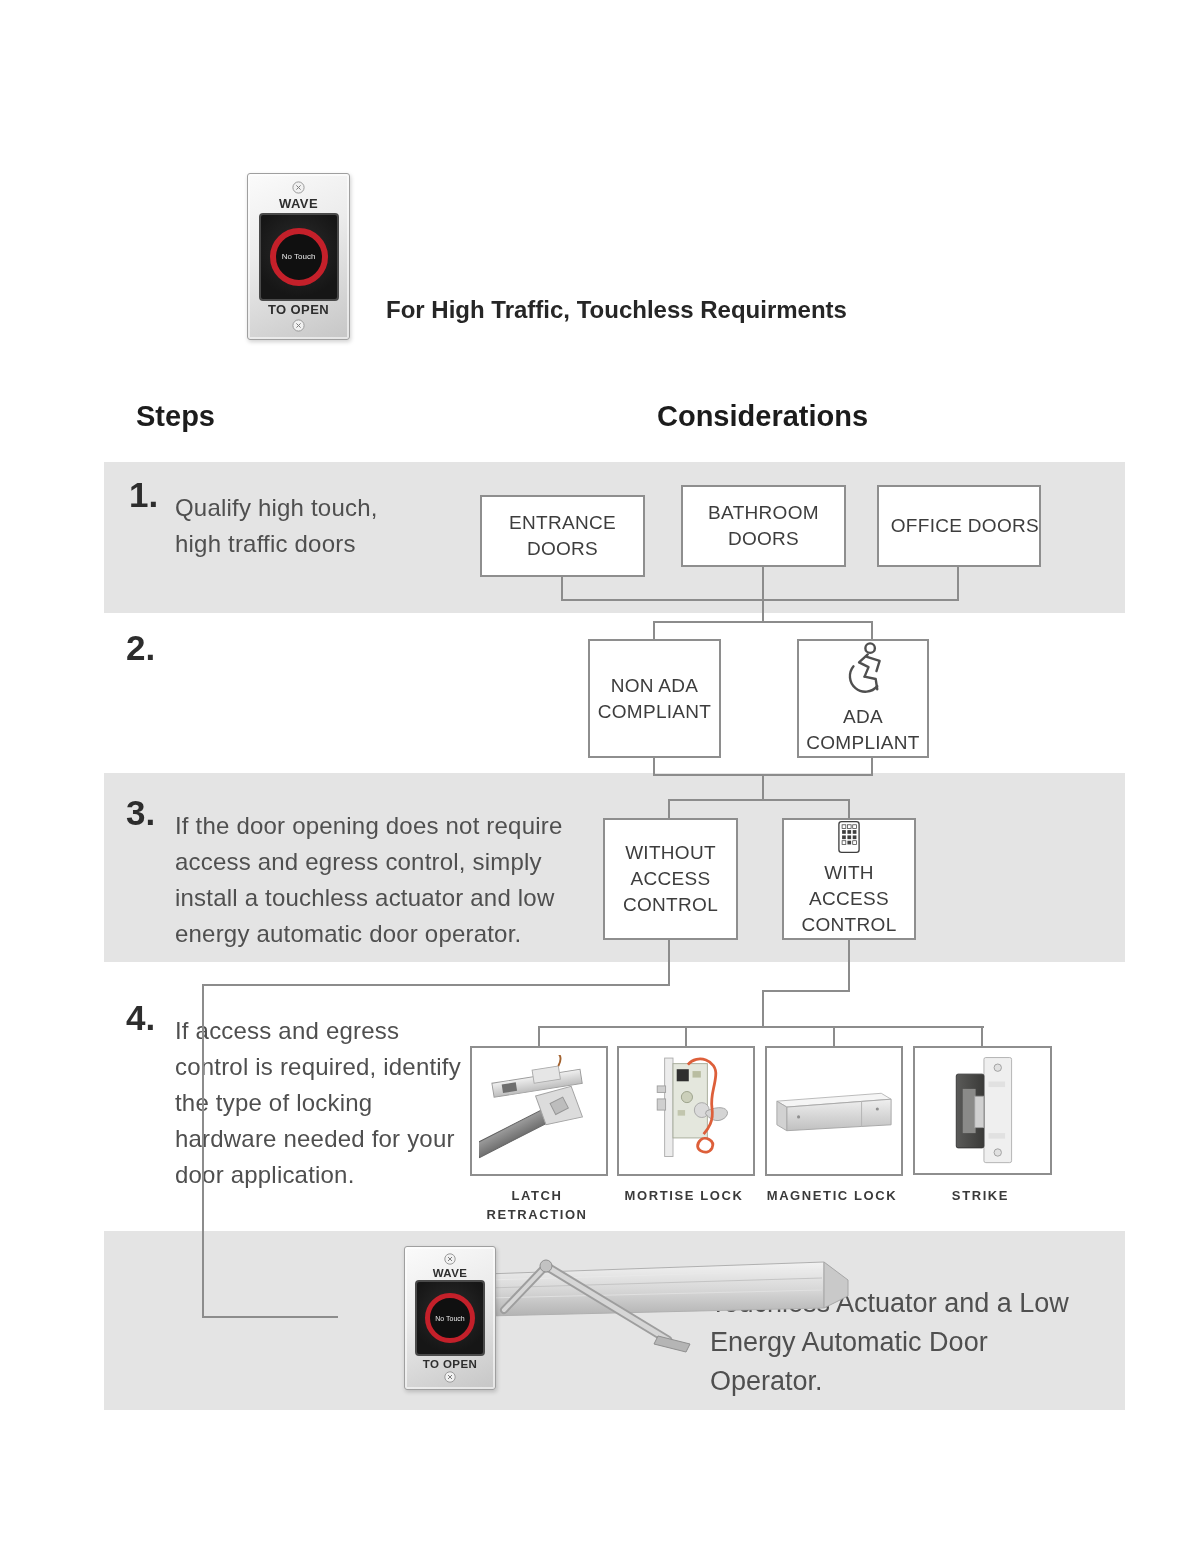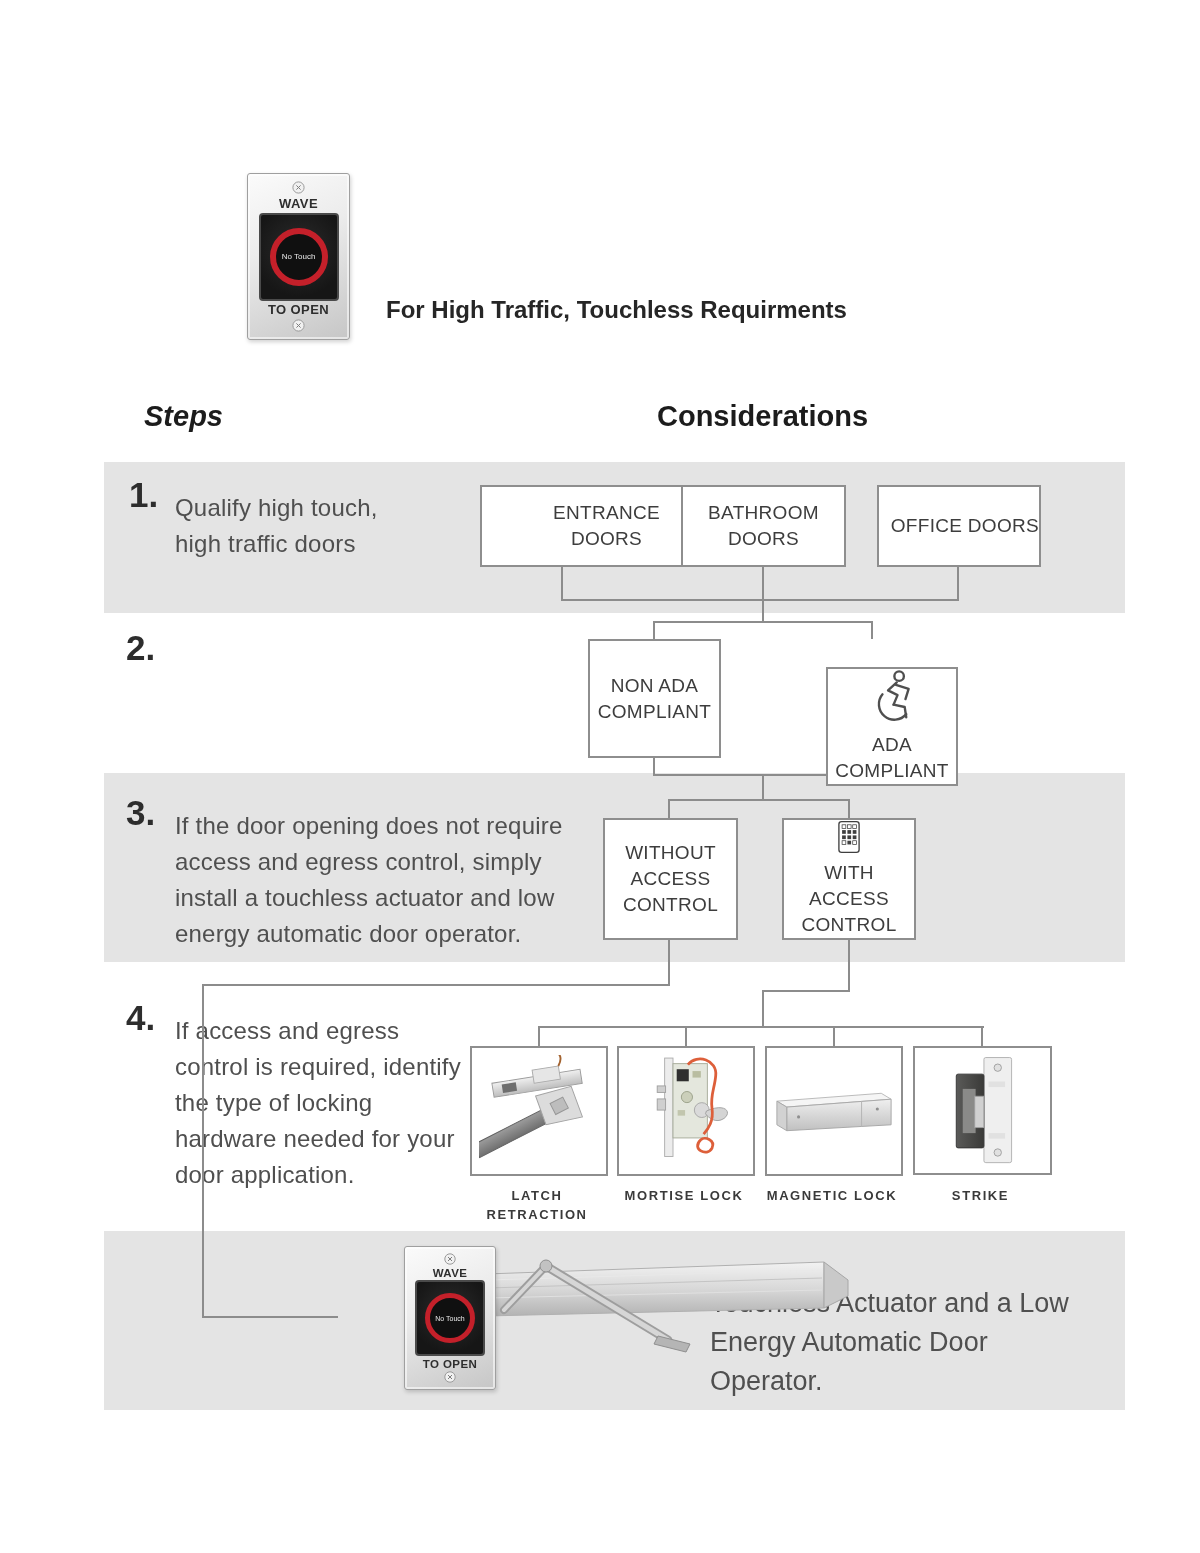--- a/index.html
+++ b/index.html
@@ -83,21 +83,21 @@
       <div class="plate-label">TO OPEN</div>
       <svg width="13" height="13">
         <circle cx="6.5" cy="6.5" r="5.6" fill="#f1f1f1" stroke="#9a9a9a"></circle>
         <path d="M4.4 4.4 L8.6 8.6 M8.6 4.4 L4.4 8.6" stroke="#7d7d7d" stroke-width="1"></path>
       </svg>
     </div>
   </div>
 
   <div class="subtitle">For High Traffic, Touchless Requirments</div>
 
-  <div class="col-heading" style="left:144px;top:400px;font-style:italic;">Steps</div>
+  <div class="col-heading" style="left:136px;top:400px;">Steps</div>
   <div class="col-heading" style="left:657px;top:400px;">Considerations</div>
 
   <div class="band" style="top:462px;height:151px;"></div>
   <div class="band" style="top:773px;height:189px;"></div>
   <div class="band" style="top:1231px;height:179px;"></div>
 
   <div class="step-num" style="left:129px;top:475px;">1.</div>
   <div class="step-text" style="left:175px;top:490px;width:235px;">Qualify high touch, high traffic doors</div>
 
   <div class="step-num" style="left:126px;top:628px;">2.</div>
@@ -131,34 +131,34 @@
 
   <div class="cline" style="left:848px;top:940px;width:2px;height:52px;"></div>
   <div class="cline" style="left:762px;top:990px;width:88px;height:2px;"></div>
   <div class="cline" style="left:762px;top:990px;width:2px;height:38px;"></div>
   <div class="cline" style="left:538px;top:1026px;width:446px;height:2px;"></div>
   <div class="cline" style="left:538px;top:1026px;width:2px;height:20px;"></div>
   <div class="cline" style="left:685px;top:1026px;width:2px;height:20px;"></div>
   <div class="cline" style="left:833px;top:1026px;width:2px;height:20px;"></div>
   <div class="cline" style="left:981px;top:1026px;width:2px;height:20px;"></div>
 
-  <div class="fbox" style="left:480px;top:485px;width:161px;height:78px;padding-left:44px;">
+  <div class="fbox" style="left:480px;top:495px;width:161px;height:78px;">
     <div class="lbl">ENTRANCE DOORS</div>
   </div>
   <div class="fbox" style="left:681px;top:485px;width:161px;height:78px;text-align:center;">
     <div class="lbl">BATHROOM DOORS</div>
   </div>
   <div class="fbox" style="left:877px;top:485px;width:160px;height:78px;align-items:flex-end;">
     <div class="lbl">OFFICE DOORS</div>
   </div>
 
   <div class="fbox" style="left:588px;top:639px;width:129px;height:115px;">
     <div class="lbl">NON ADA COMPLIANT</div>
   </div>
-  <div class="fbox" style="left:826px;top:639px;width:128px;height:115px;margin-top:28px;">
+  <div class="fbox" style="left:797px;top:639px;width:128px;height:115px;">
     <svg class="icon" width="54" height="58" viewBox="0 0 64 72">
       <g fill="none" stroke="#4f4f4f" stroke-width="3" stroke-linecap="round" stroke-linejoin="round">
         <circle cx="41" cy="9" r="6"></circle>
         <path d="M38 17 L27 27 L39 33 L34 45"></path>
         <path d="M37 20 L53 25 L49 38"></path>
         <path d="M34 45 L48 48 L50 61"></path>
         <path d="M20 32 A19 19 0 1 0 50 57"></path>
       </g>
     </svg>
     <div class="lbl">ADA COMPLIANT</div>

